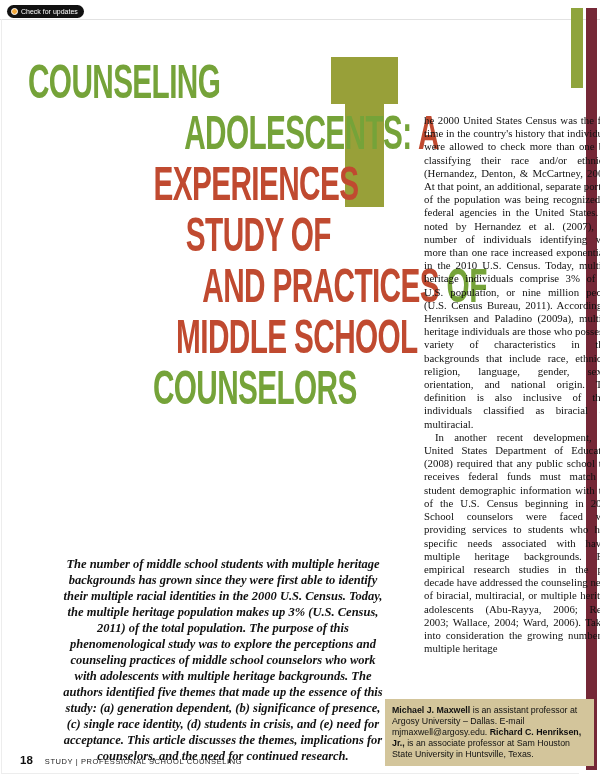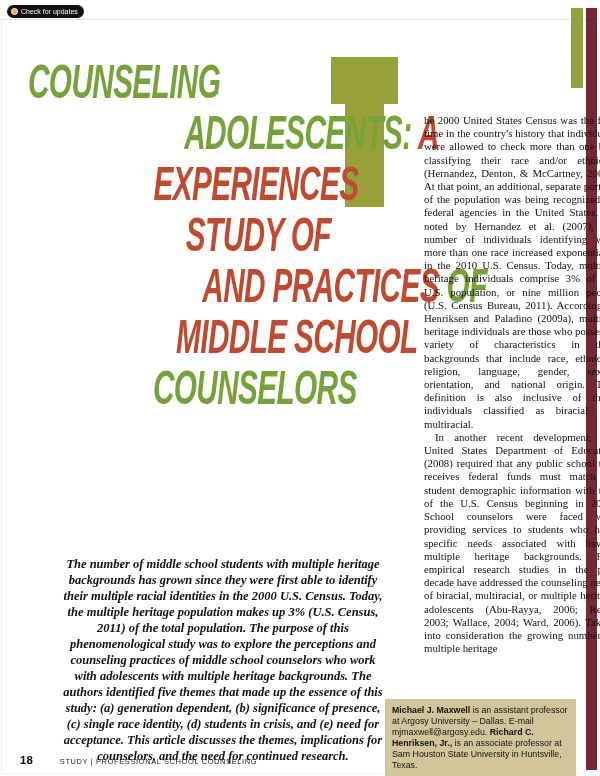--- a/index.html
+++ b/index.html
@@ -30,21 +30,21 @@
   .stripe-maroon { position:absolute; right:3px;  top:8px; width:11px; height:762px; background:var(--maroon,#752837); }
   .stripe-green  { position:absolute; right:17px; top:8px; width:12px; height:80px;  background:var(--stripe-green,#8fa43c); }
 
   
   .drop-cap { position:absolute; left:331px; top:57px; }
   .drop-cap .bar  { width:67px; height:47px;  background:var(--olive,#98a039); }
   .drop-cap .stem { width:39px; height:103px; margin-left:14px; background:var(--olive,#98a039); }
 
   
   .title-block { position:absolute; left:28px; top:56px; width:303px; }
-  .title-line { height:51px; text-align:right; white-space:nowrap;font-style:italic; }
+  .title-line { height:51px; text-align:right; white-space:nowrap; }
   .title-line.align-left { text-align:left; }
   .line-inner {
     display:inline-block; white-space:nowrap;
     transform:scaleX(0.62); transform-origin:100% 50%;
     font-family:"Liberation Sans", sans-serif;
     font-weight:700; font-size:48px; line-height:51px; letter-spacing:-1px;
   }
   .title-line.align-left .line-inner { transform-origin:0 50%; }
   .tseg[data-color="green"] { color:var(--green,#75a339); }
   .tseg[data-color="red"]   { color:var(--red,#c04a30); }
@@ -59,29 +59,29 @@
   
   .body-col {
     position:absolute; left:385px; top:114px; width:191px;
     font-family:"Liberation Serif", serif; font-size:10.8px; line-height:13.2px;
     text-align:justify; color:#111;margin-left:39px;
   }
   .body-col p + p { text-indent:11px; }
 
   
   .author-box {
-    position:absolute; left:385px; top:699px; width:191px;
+    position:absolute; left:385px; top:699px; width:209px;
     background:var(--tan,#d3c59b); padding:6px 7px;
     font-family:"Liberation Sans", sans-serif;
     font-size:8.8px; line-height:11px; color:#111;
   }
   .author-box [data-bold="true"] { font-weight:700; }
 
   
-  .footer { position:absolute; left:20px; top:754px; display:flex; align-items:baseline; gap:27px; }
+  .footer { position:absolute; left:20px; top:754px; display:flex; align-items:baseline; gap:12px; }
   .page-number  { font-weight:700; font-size:11.5px; color:#111; }
   .journal-name { font-size:7.5px; letter-spacing:0.6px; color:#222; }
 </style>
 </head>
 <body>
 
 <div id="page" style="--green: #75a339; --red: #c04a30; --olive: #98a039; --maroon: #752837; --stripe-green: #8fa43c; --tan: #d3c59b;">
 
   <div class="edge-top"></div>
   <div class="edge-left"></div>

